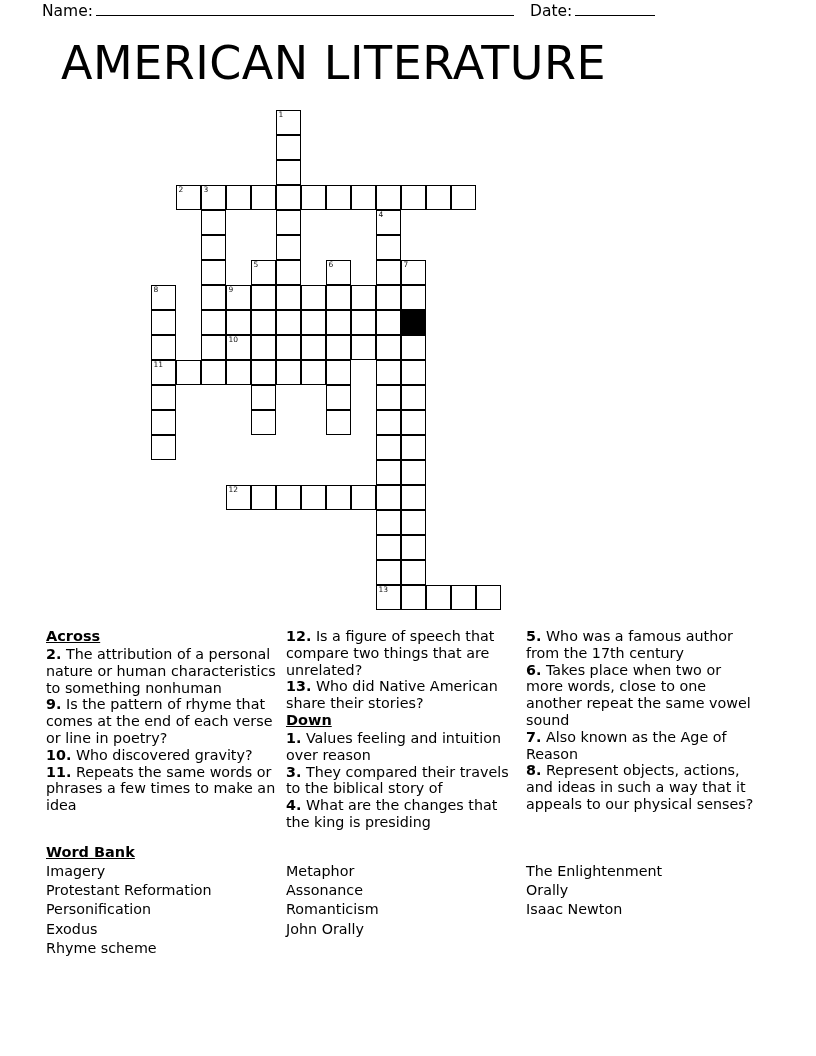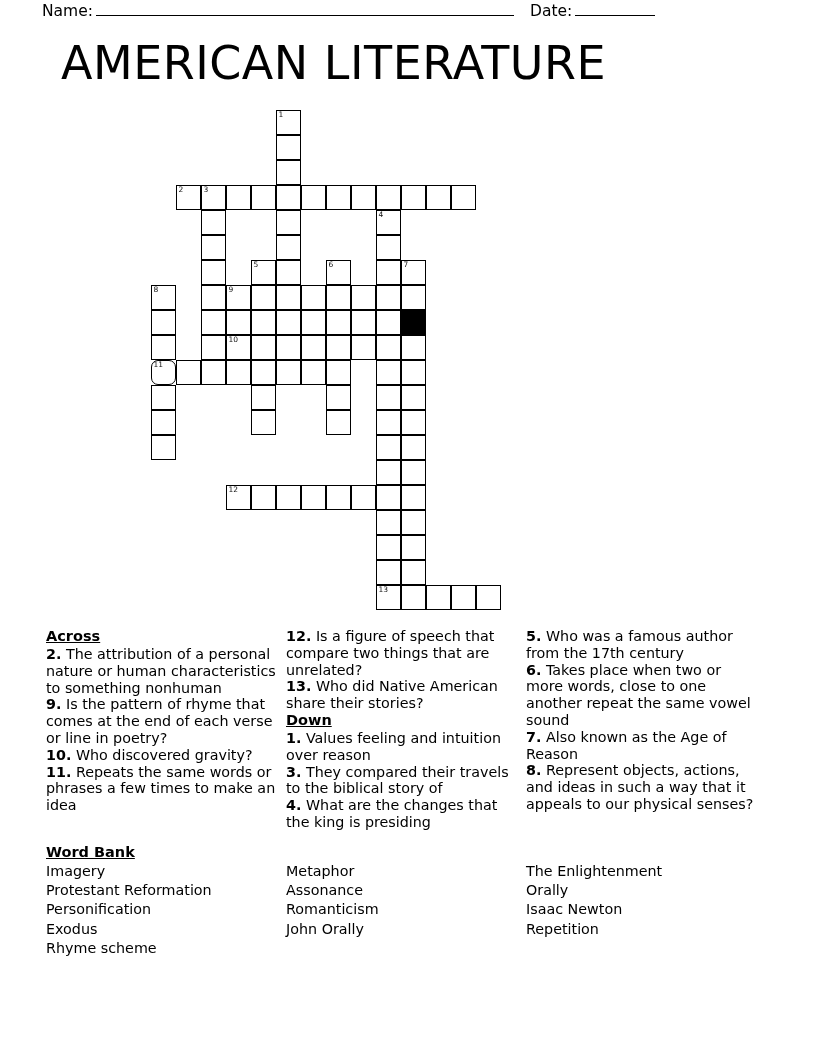--- a/index.html
+++ b/index.html
@@ -220,21 +220,21 @@
     <div class="cell" style="left: 401px; top: 460px;"></div>
     <div class="cell" style="left: 401px; top: 485px;"></div>
     <div class="cell" style="left: 401px; top: 510px;"></div>
     <div class="cell" style="left: 401px; top: 535px;"></div>
     <div class="cell" style="left: 401px; top: 560px;"></div>
     <div class="cell" style="left: 151px; top: 285px;">
       <span class="num">8</span>
     </div>
     <div class="cell" style="left: 151px; top: 310px;"></div>
     <div class="cell" style="left: 151px; top: 335px;"></div>
-    <div class="cell" style="left: 151px; top: 360px; border-radius: 7px;">
+    <div class="cell" style="left: 151px; top: 360px;">
       <span class="num">11</span>
     </div>
     <div class="cell" style="left: 151px; top: 385px;"></div>
     <div class="cell" style="left: 151px; top: 410px;"></div>
     <div class="cell" style="left: 151px; top: 435px;"></div>
     <div class="cell" style="left: 226px; top: 285px;">
       <span class="num">9</span>
     </div>
     <div class="cell" style="left: 301px; top: 285px;"></div>
     <div class="cell" style="left: 351px; top: 285px;"></div>
@@ -308,16 +308,15 @@
     <div class="wb-col">
       <div class="wb-item">Metaphor</div>
       <div class="wb-item">Assonance</div>
       <div class="wb-item">Romanticism</div>
       <div class="wb-item">John Orally</div>
     </div>
     <div class="wb-col">
       <div class="wb-item">The Enlightenment</div>
       <div class="wb-item">Orally</div>
       <div class="wb-item">Isaac Newton</div>
-      <div class="wb-item">Repetition</div>
     </div>
   </div>
 </div>
 
 </body></html>

